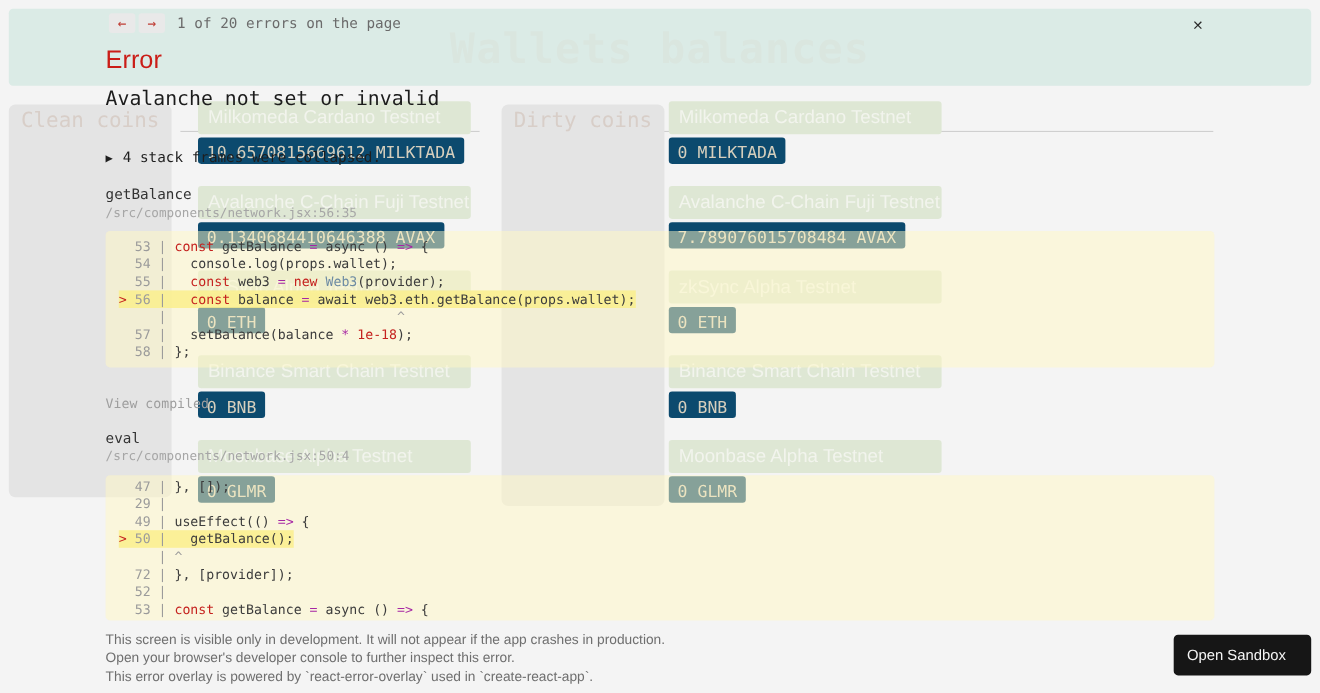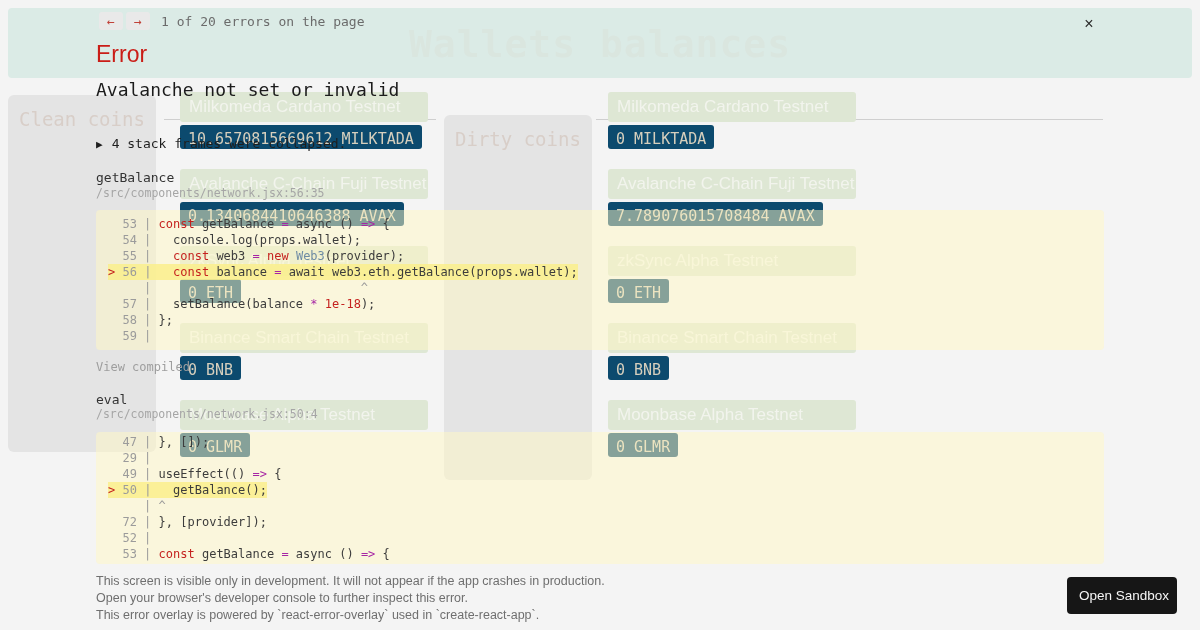--- a/index.html
+++ b/index.html
@@ -10,23 +10,23 @@
 
   
   .page-title { left:0; top:22px; width:1200px; text-align:center;
     font-family:"DejaVu Sans Mono", monospace; font-weight:bold;
     font-size:38px; color:#ecc8bc; letter-spacing:1px; }
   .divider { height:1px; background:#cfcfcf; top:119px; }
   .div-a { left:164px; width:272px; }
   .div-b { left:596px; width:507px; }
   .panel { width:148px; background:#e4e4e4; border-radius:6px;
     font-family:"DejaVu Sans Mono", monospace; font-size:19px;
-    color:#d8cec8; padding:13px 0 0 11px; }
+    color:#d8cec8; padding:3px 0 0 11px; }
   .panel-clean { left:8px;  top:95px; height:357px; }
-  .panel-dirty { left:444px; top:95px; height:365px;margin-top:20px; }
+  .panel-dirty { left:456px; top:95px; height:365px; }
   .net-name { width:248px; height:30px; line-height:30px; padding:0 9px;
     background:#dee7d4; border-radius:3px; color:#f2f4ed; font-size:17px;
     white-space:nowrap; overflow:hidden; }
   .net-bal { height:24px; line-height:28px; padding:0 8px;
     background:#0c4a6e; border-radius:3px; color:#d6cfbd;
     font-family:"DejaVu Sans Mono", monospace; font-size:15px;
     white-space:pre; }
   .colA { left:180px; } .colB { left:608px; }
   .r0{top:92px}.r1{top:169px}.r2{top:246px}.r3{top:323px}.r4{top:400px}
   .b0{top:125px}.b1{top:202px}.b2{top:279px}.b3{top:356px}.b4{top:433px}
@@ -66,21 +66,21 @@
   .s-p { color:#3c3c3c; } .s-g { color:#9b9b9b; } .s-k { color:#c5221f; }
   .s-o { color:#a626a4; } .s-c { color:#6d8ba3; } .s-n { color:#c5221f; }
   .s-m { color:#c5221f; }
   .view-compiled { left:96px; top:360px; color:#9e9e9e; font-size:12px;
     font-family:"DejaVu Sans Mono", monospace; cursor:pointer; }
   .ov-footer { left:0; top:566px; width:1200px; height:64px;
     background:#f4f4f4; }
   .foot-text { position:absolute; left:96px; color:#6f6f6f;
     font-size:12.5px; }
   .f1{top:8px} .f2{top:25px} .f3{top:42px}
-  .sandbox-btn { left:1067px; top:577px; width:110px; height:37px;
+  .sandbox-btn { left:1067px; top:577px; width:125px; height:37px;
     background:#161616; color:#f5f5f5; border:none; border-radius:4px;
     font-size:13.5px; line-height:15px; text-align:left;
     padding-left:12px; cursor:pointer;
     font-family:"Liberation Sans", sans-serif; }
 </style>
 </head>
 <body>
 
 <div>
   <div class="abs divider div-a"></div>
@@ -142,21 +142,20 @@
   <div class="abs fn fn1">getBalance</div>
   <div class="abs path path1">/src/components/network.jsx:56:35</div>
   <div class="abs code code1">
       <div class="code-line"><span class="line-in"><span class="s-g">  53 | </span><span class="s-k">const</span><span class="s-p"> getBalance </span><span class="s-o">=</span><span class="s-p"> async () </span><span class="s-o">=&gt;</span><span class="s-p"> {</span></span></div>
       <div class="code-line"><span class="line-in"><span class="s-g">  54 | </span><span class="s-p">  console.log(props.wallet);</span></span></div>
       <div class="code-line"><span class="line-in"><span class="s-g">  55 | </span><span class="s-p">  </span><span class="s-k">const</span><span class="s-p"> web3 </span><span class="s-o">=</span><span class="s-p"> </span><span class="s-k">new</span><span class="s-p"> </span><span class="s-c">Web3</span><span class="s-p">(provider);</span></span></div>
       <div class="code-line hl"><span class="line-in"><span class="s-m">&gt;</span><span class="s-g"> 56 | </span><span class="s-p">  </span><span class="s-k">const</span><span class="s-p"> balance </span><span class="s-o">=</span><span class="s-p"> await web3.eth.getBalance(props.wallet);</span></span></div>
       <div class="code-line"><span class="line-in"><span class="s-g">     |                             ^</span></span></div>
       <div class="code-line"><span class="line-in"><span class="s-g">  57 | </span><span class="s-p">  setBalance(balance </span><span class="s-o">*</span><span class="s-p"> </span><span class="s-n">1e-18</span><span class="s-p">);</span></span></div>
       <div class="code-line"><span class="line-in"><span class="s-g">  58 | </span><span class="s-p">};</span></span></div>
-      <div class="code-line"><span class="line-in"><span class="s-g">  59 |</span></span></div>
     </div>
 
   <div class="abs view-compiled">View compiled</div>
 
   <div class="abs fn fn2">eval</div>
   <div class="abs path path2">/src/components/network.jsx:50:4</div>
   <div class="abs code code2">
       <div class="code-line"><span class="line-in"><span class="s-g">  47 | </span><span class="s-p">}, []);</span></span></div>
       <div class="code-line"><span class="line-in"><span class="s-g">  29 |</span></span></div>
       <div class="code-line"><span class="line-in"><span class="s-g">  49 | </span><span class="s-p">useEffect(() </span><span class="s-o">=&gt;</span><span class="s-p"> {</span></span></div>

